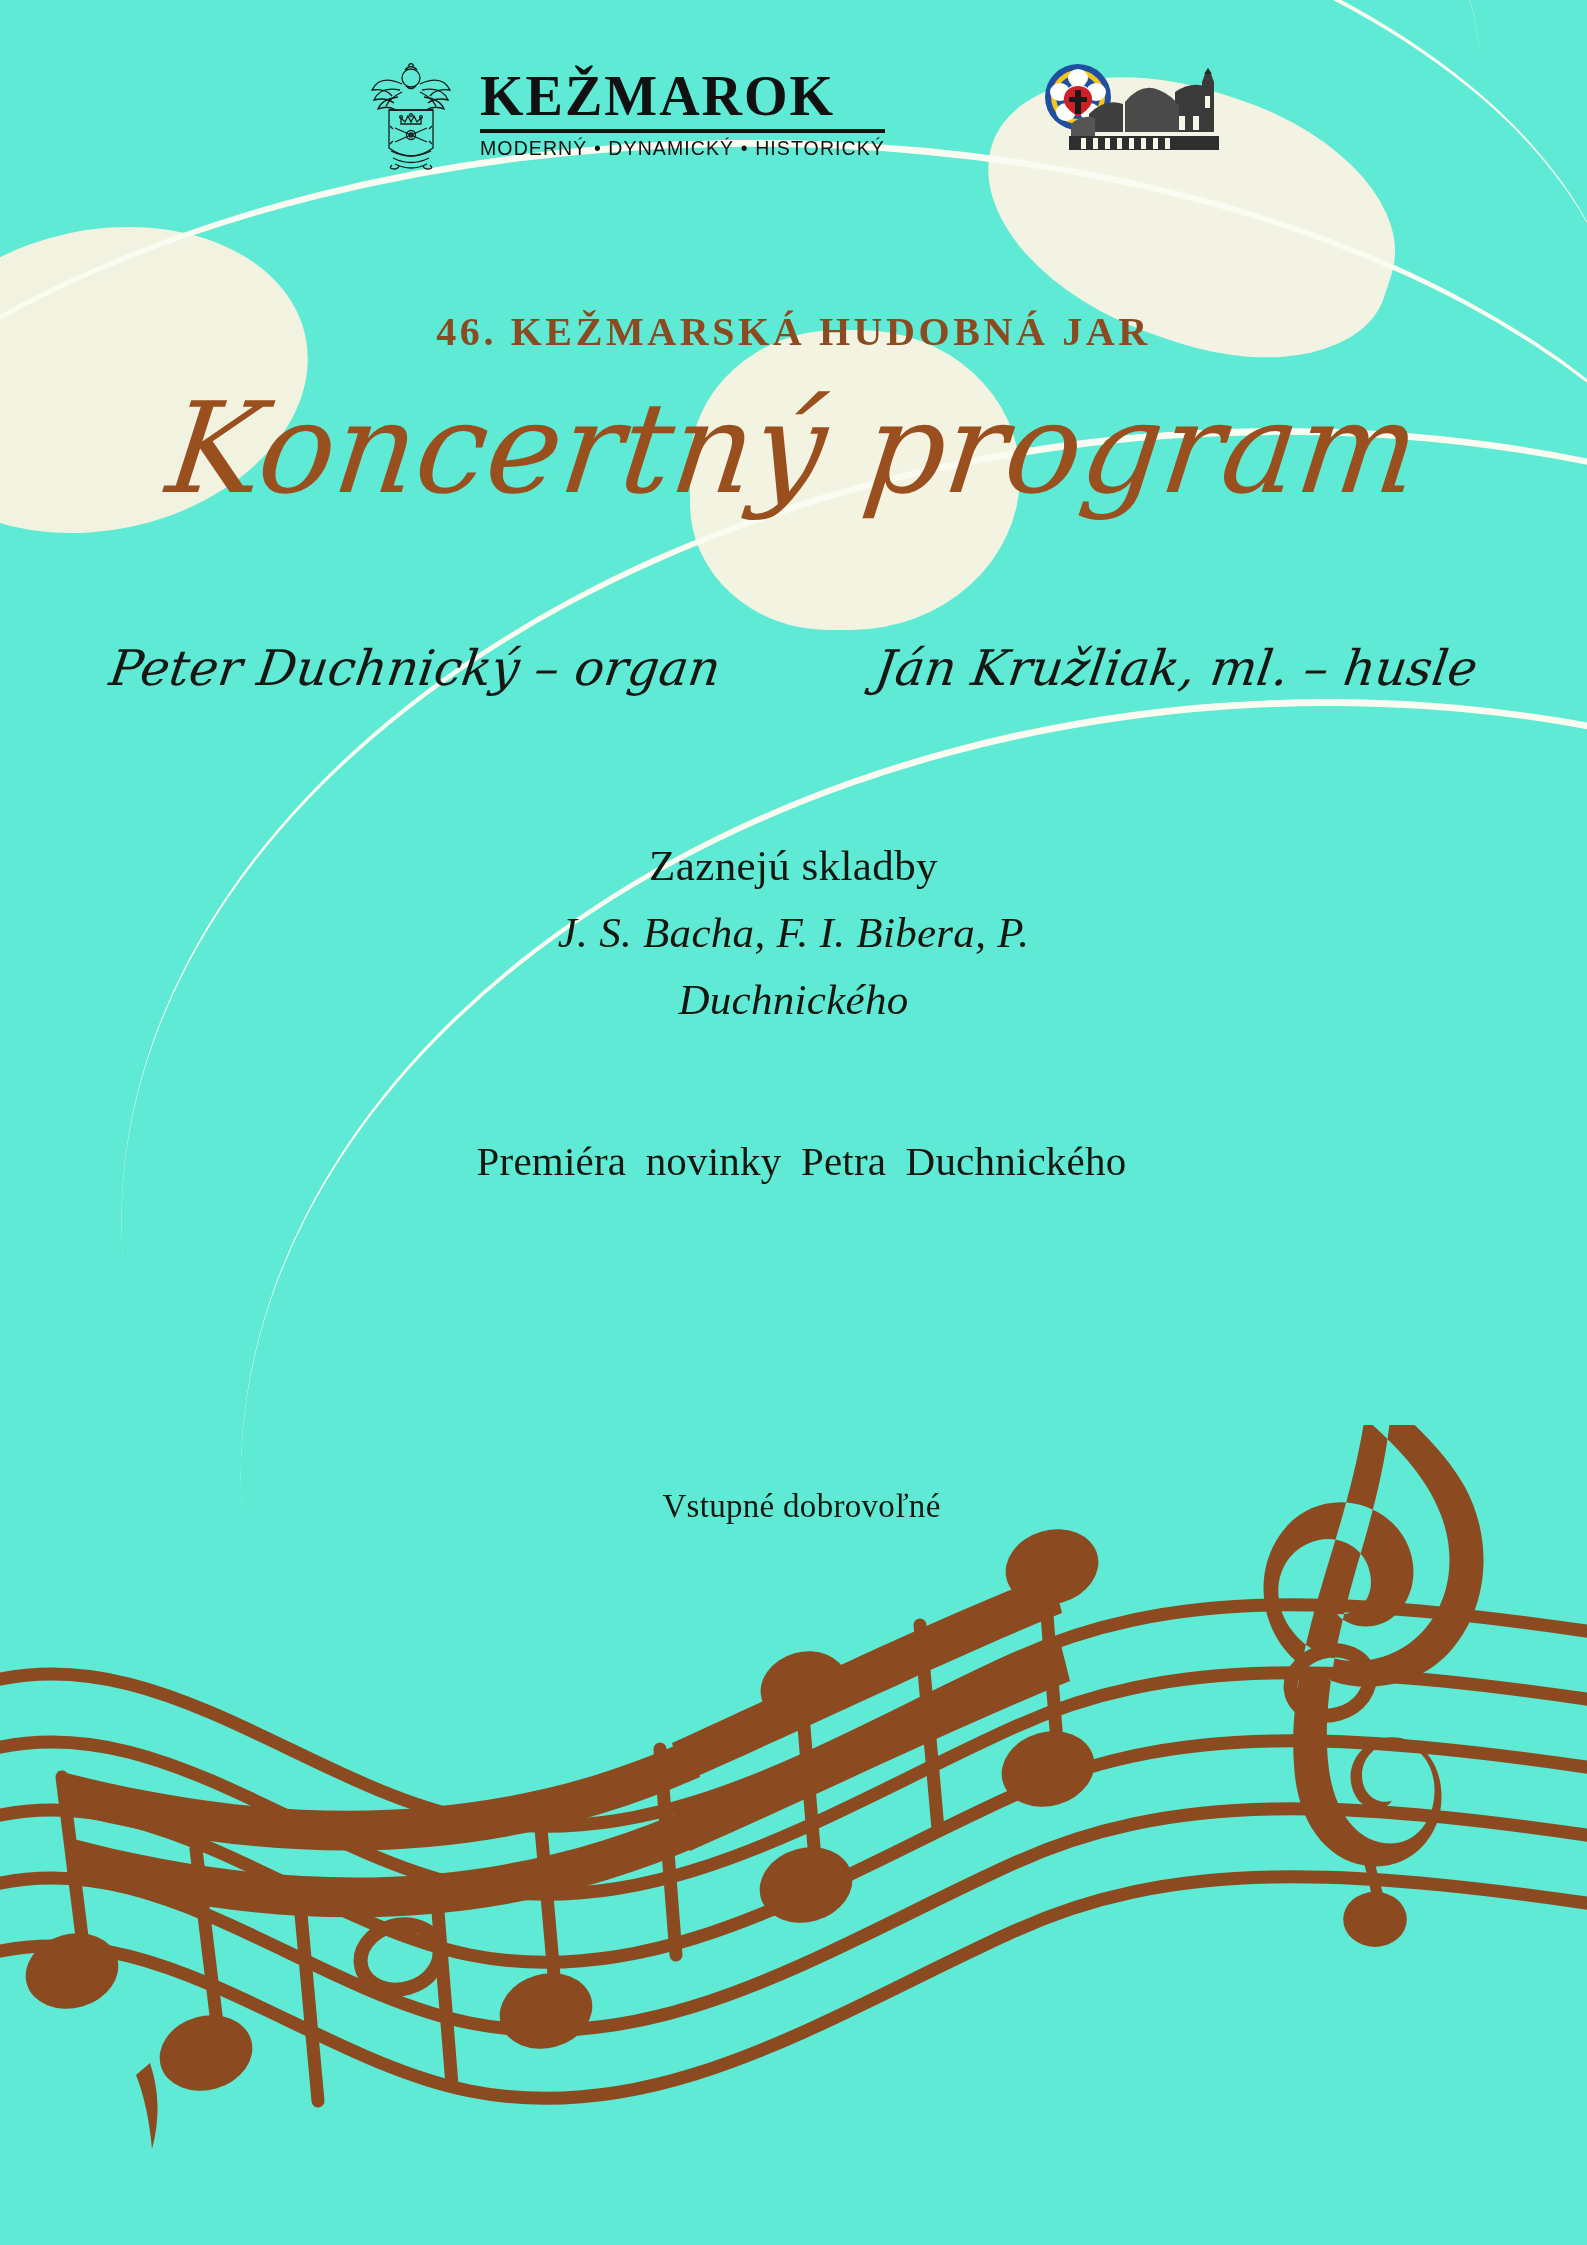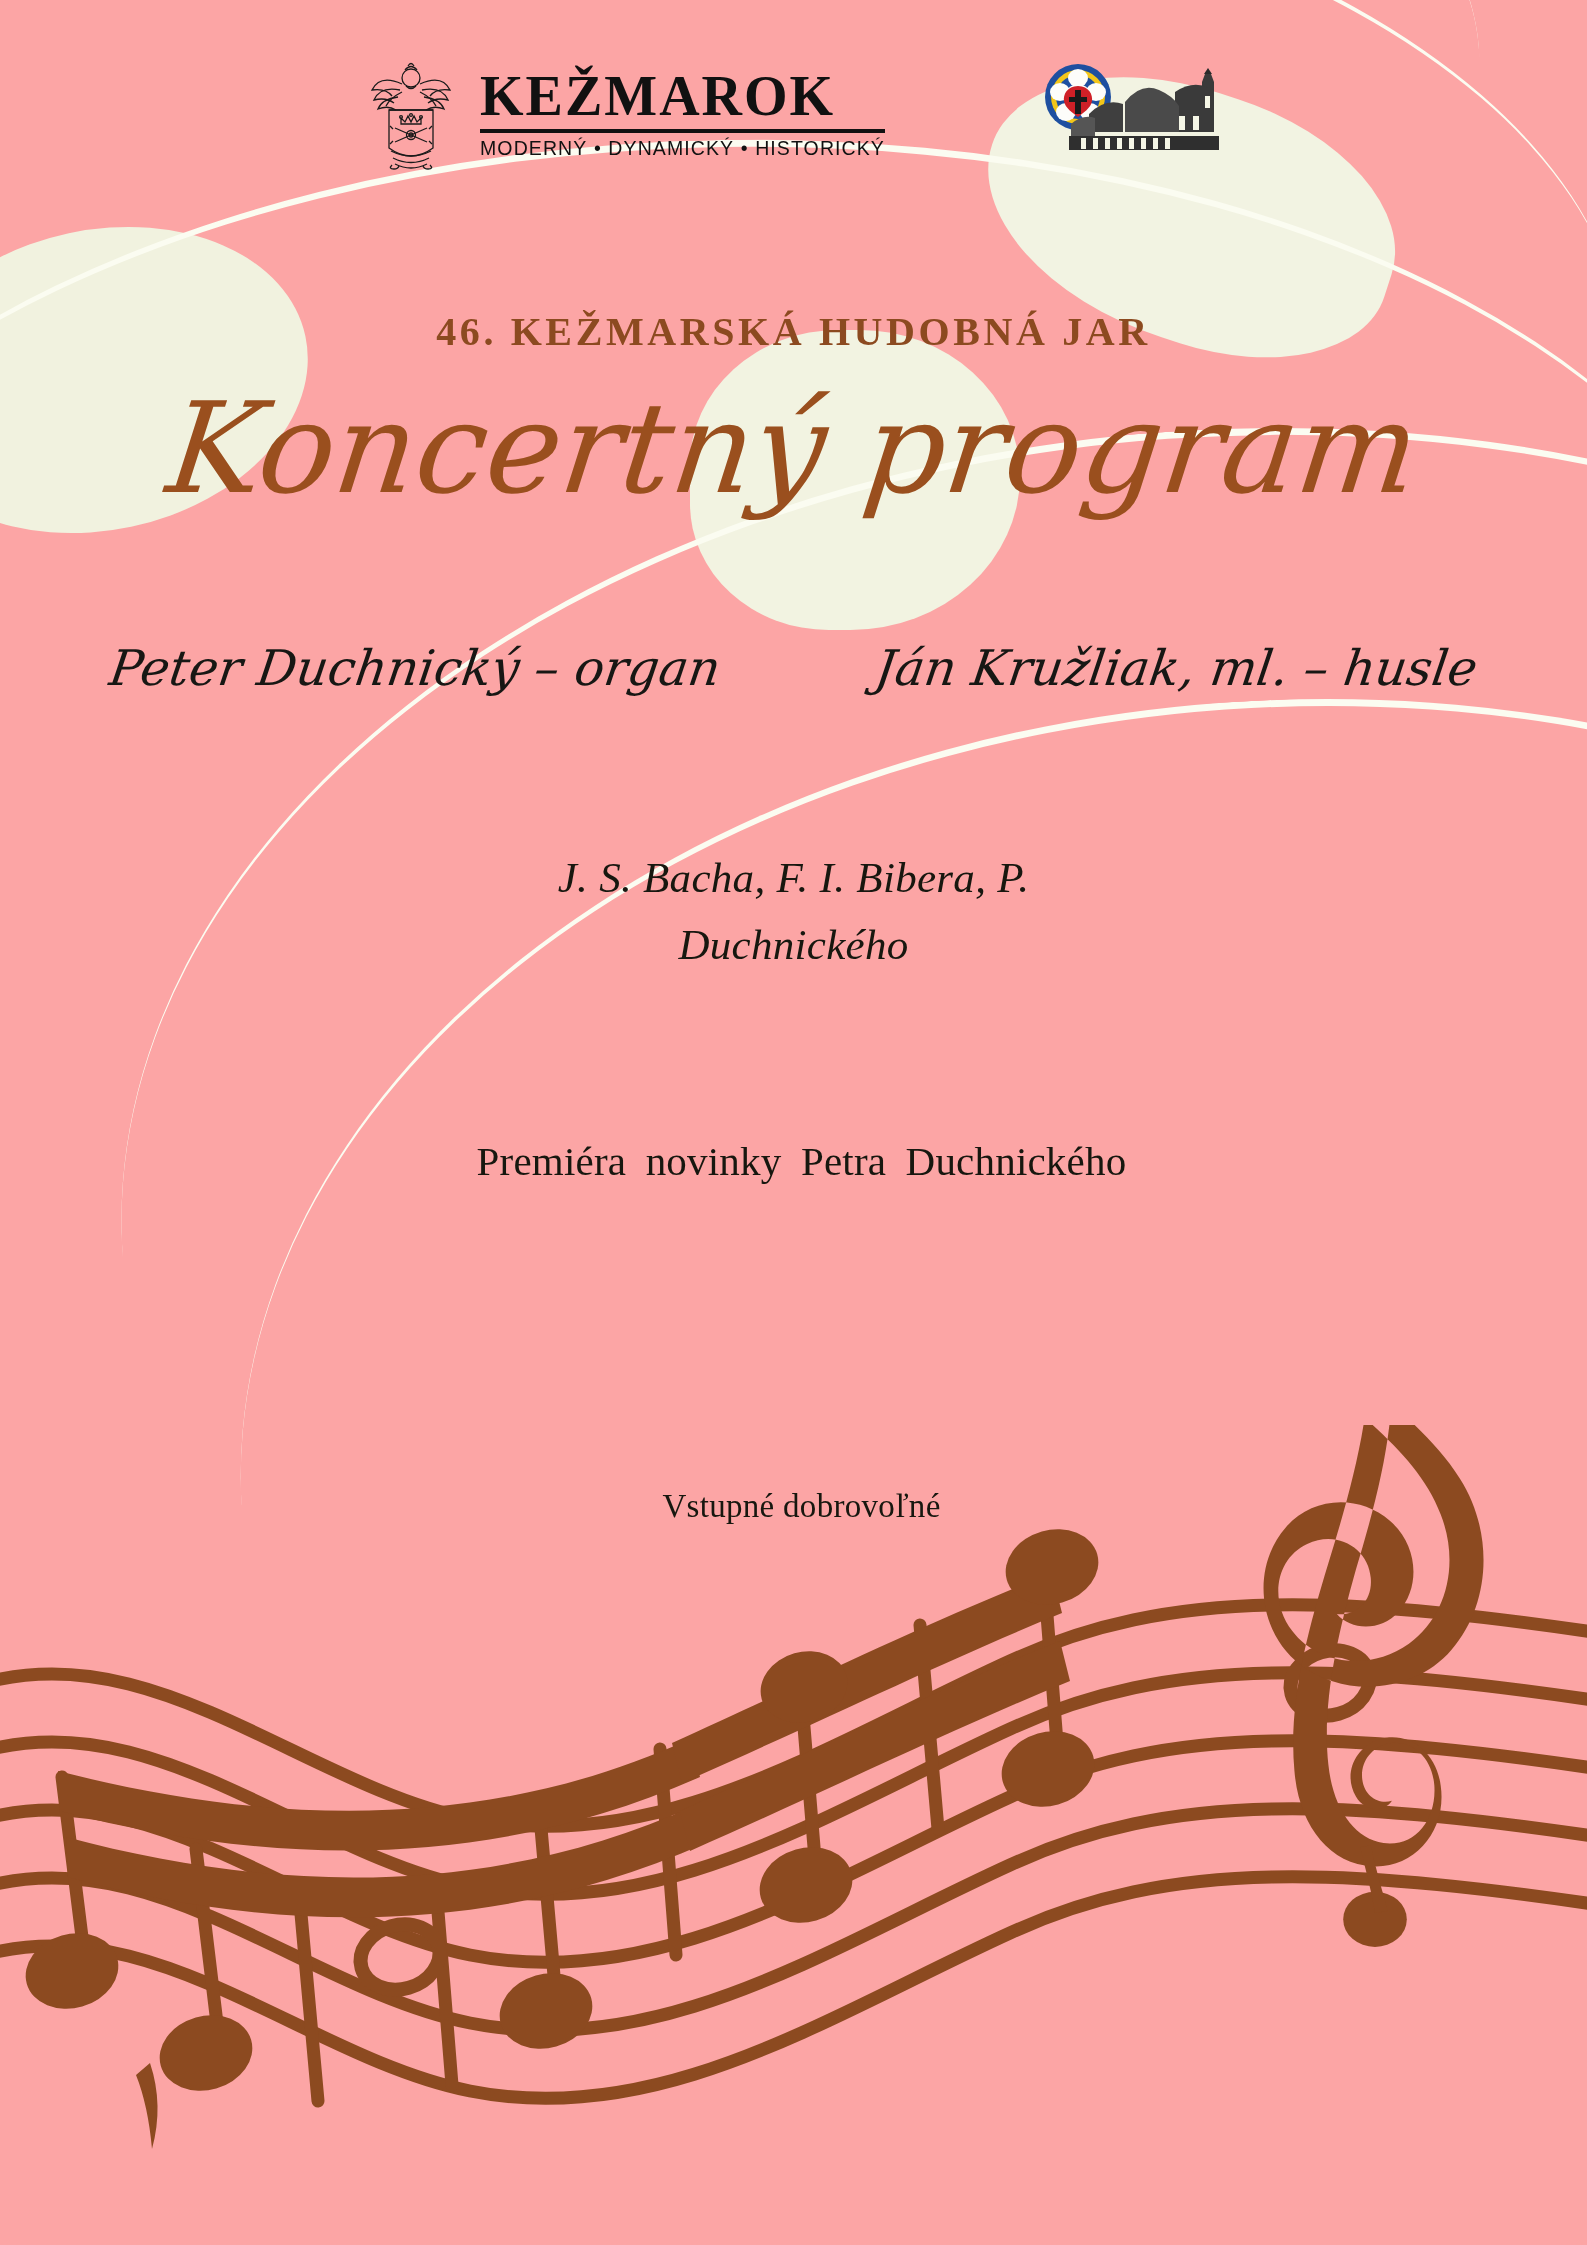--- a/index.html
+++ b/index.html
@@ -1,20 +1,20 @@
 <!DOCTYPE html>
 <html><head>
 <meta charset="utf-8">
 <style>
   * { margin:0; padding:0; box-sizing:border-box; }
   html,body { background:#efefe6; }
   .poster {
     position:relative;
     width:1587px; height:2245px;
-    background:#fca5a5;
+    background:#5eead4;
     overflow:hidden;
     font-family:"Liberation Serif", serif;
   }
 
   
   .bg-layer { position:absolute; inset:0; overflow:hidden; pointer-events:none; }
   .bg-blob {
     position:absolute; border-radius:50%;
     background:#f1f2df;
   }
@@ -224,20 +224,21 @@
     <div class="festival-title">46. KEŽMARSKÁ HUDOBNÁ JAR</div>
 
     <div class="program-title">Koncertný program</div>
 
     <div class="performers">
       <span class="performer">Peter Duchnický – organ</span>
       <span class="performer">Ján Kružliak, ml. – husle</span>
     </div>
 
     <div class="body-block block-works">
+      <div class="l1">Zaznejú skladby</div>
       <div class="l2">J. S. Bacha, F. I. Bibera, P.</div>
       <div class="l3">Duchnického</div>
     </div>
 
     <div class="body-block block-premiere">
       <div class="pl spaced-line">Premiéra  novinky  Petra  Duchnického</div>
     </div>
 
     <div class="body-block block-entry">Vstupné dobrovoľné</div>
   </div>

